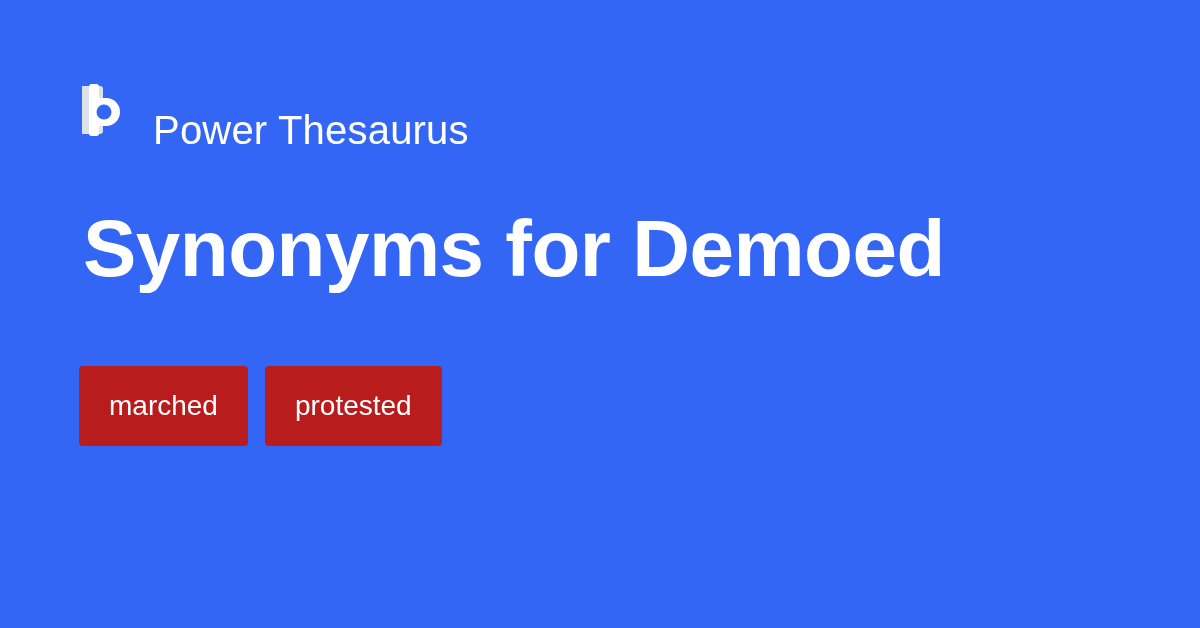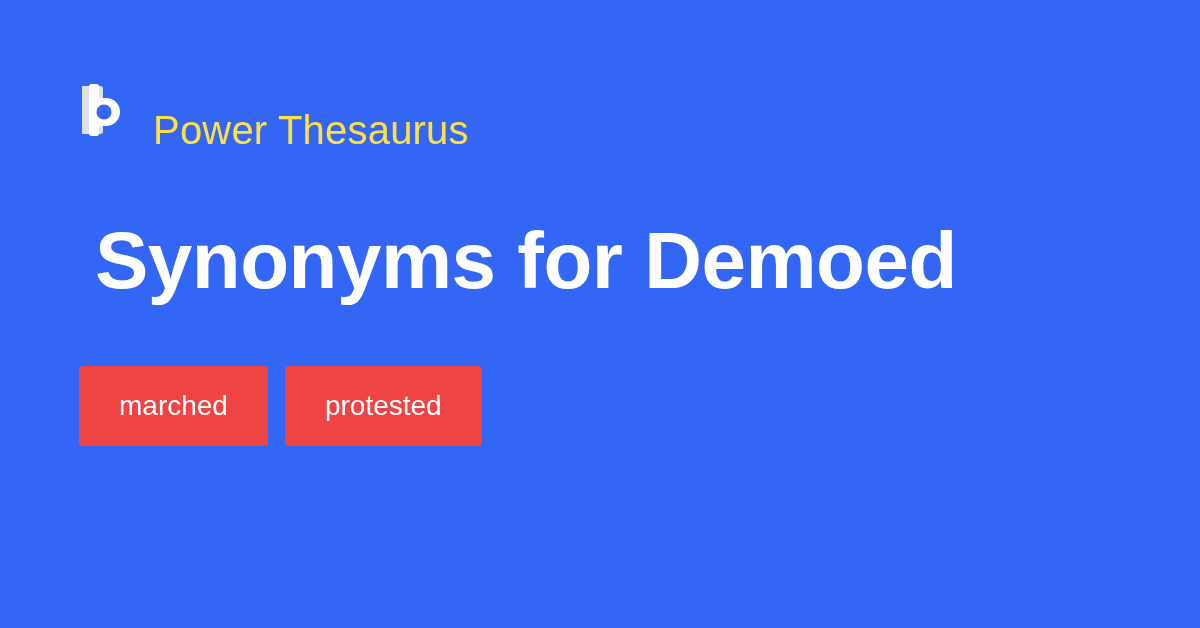--- a/index.html
+++ b/index.html
@@ -37,33 +37,33 @@
     height: 54px;
     flex: 0 0 auto;
     display: block;
   }
 
   .brand-name {
     margin-left: 27px;
     font-size: 40px;
     line-height: 1;
     font-weight: 400;
-    color: #fde047;
+    color: #ffffff;
     letter-spacing: 0.2px;
     white-space: nowrap;
     text-transform: capitalize;
     margin-top: 40px;
   }
 
   
   .title {
     position: absolute;
     left: 79px;
     top: 197px;
-    margin: 16px;
+    margin: 4px;
     font-size: 80px;
     line-height: 96px;
     font-weight: 700;
     color: #ffffff;
     letter-spacing: -0.5px;
     white-space: nowrap;
   }
 
   
   .chips {
@@ -76,22 +76,22 @@
     gap: 15px 17px;
     align-content: flex-start;
   }
 
   .chip {
     height: 80px;
     box-sizing: border-box;
     display: flex;
     align-items: center;
     justify-content: center;
-    padding: 0 40px;
-    background: #ef4444;
+    padding: 0 30px;
+    background: #b91c1c;
     border-radius: 4px;
     color: #ffffff;
     font-size: 28px;
     line-height: 1;
     font-weight: 400;
     white-space: nowrap;
     cursor: pointer;
   }
 </style>
 </head>

